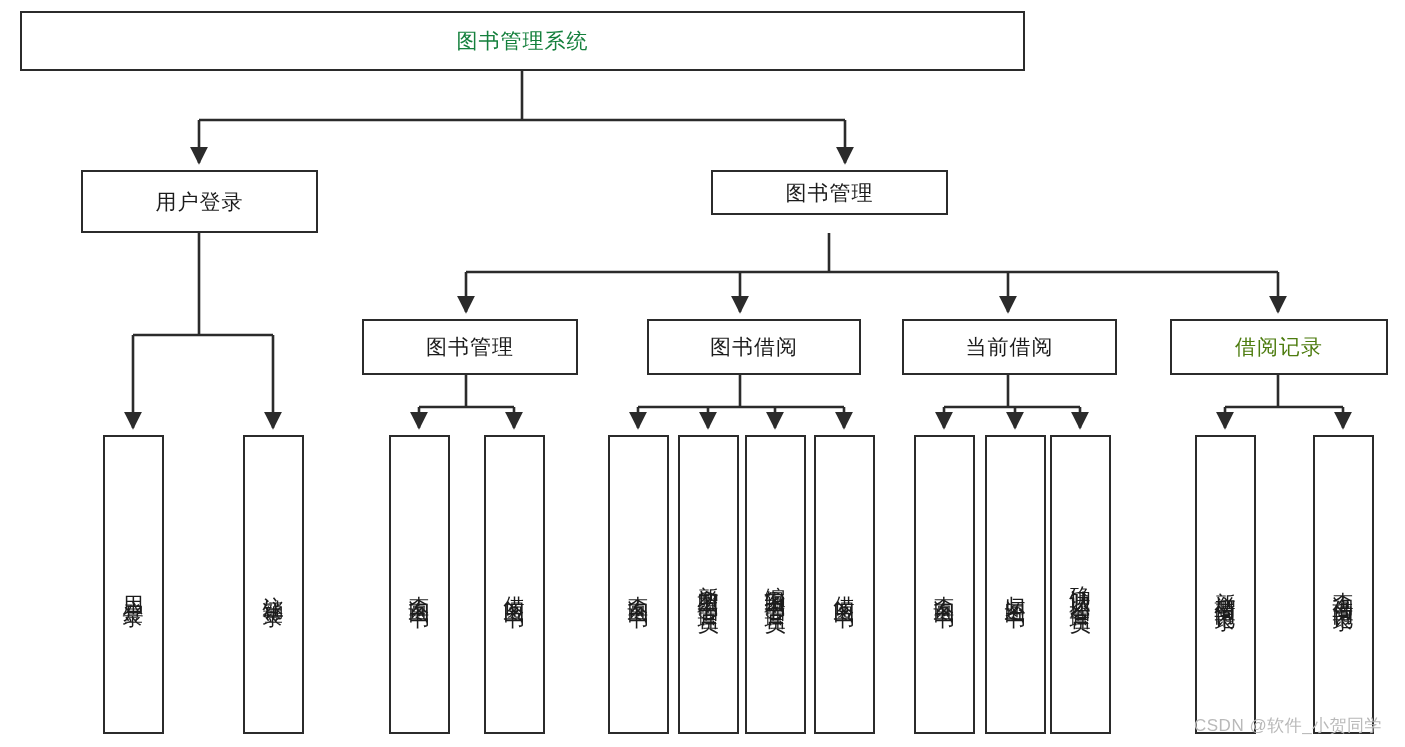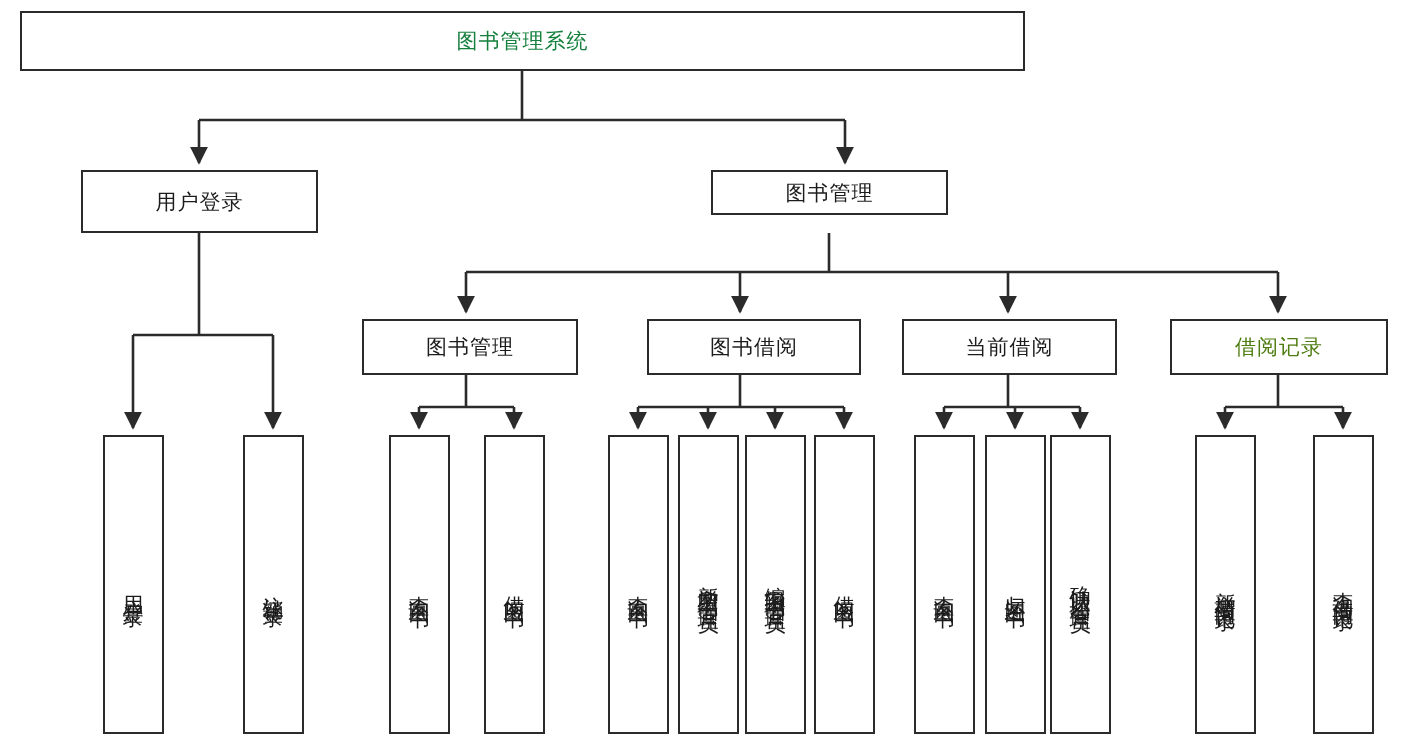--- a/index.html
+++ b/index.html
@@ -184,14 +184,15 @@
   <div class="node vert" style="left: 1050px; top: 435px; width: 61px; height: 299px; border-color: rgb(43, 43, 43); background: rgb(255, 255, 255); color: rgb(28, 28, 28);">
     <span class="label">确认归还（管理员）</span>
   </div>
   <div class="node vert" style="left: 1195px; top: 435px; width: 61px; height: 299px; border-color: rgb(43, 43, 43); background: rgb(255, 255, 255); color: rgb(28, 28, 28);">
     <span class="label">新增借阅记录</span>
   </div>
   <div class="node vert" style="left: 1313px; top: 435px; width: 61px; height: 299px; border-color: rgb(43, 43, 43); background: rgb(255, 255, 255); color: rgb(28, 28, 28);">
     <span class="label">查询借阅记录</span>
   </div>
 
+  <div class="watermark" style="left: 1194px; top: 714px; color: rgb(185, 185, 185);">CSDN @软件_小贺同学</div>
 
 </div>
 
 </body></html>

